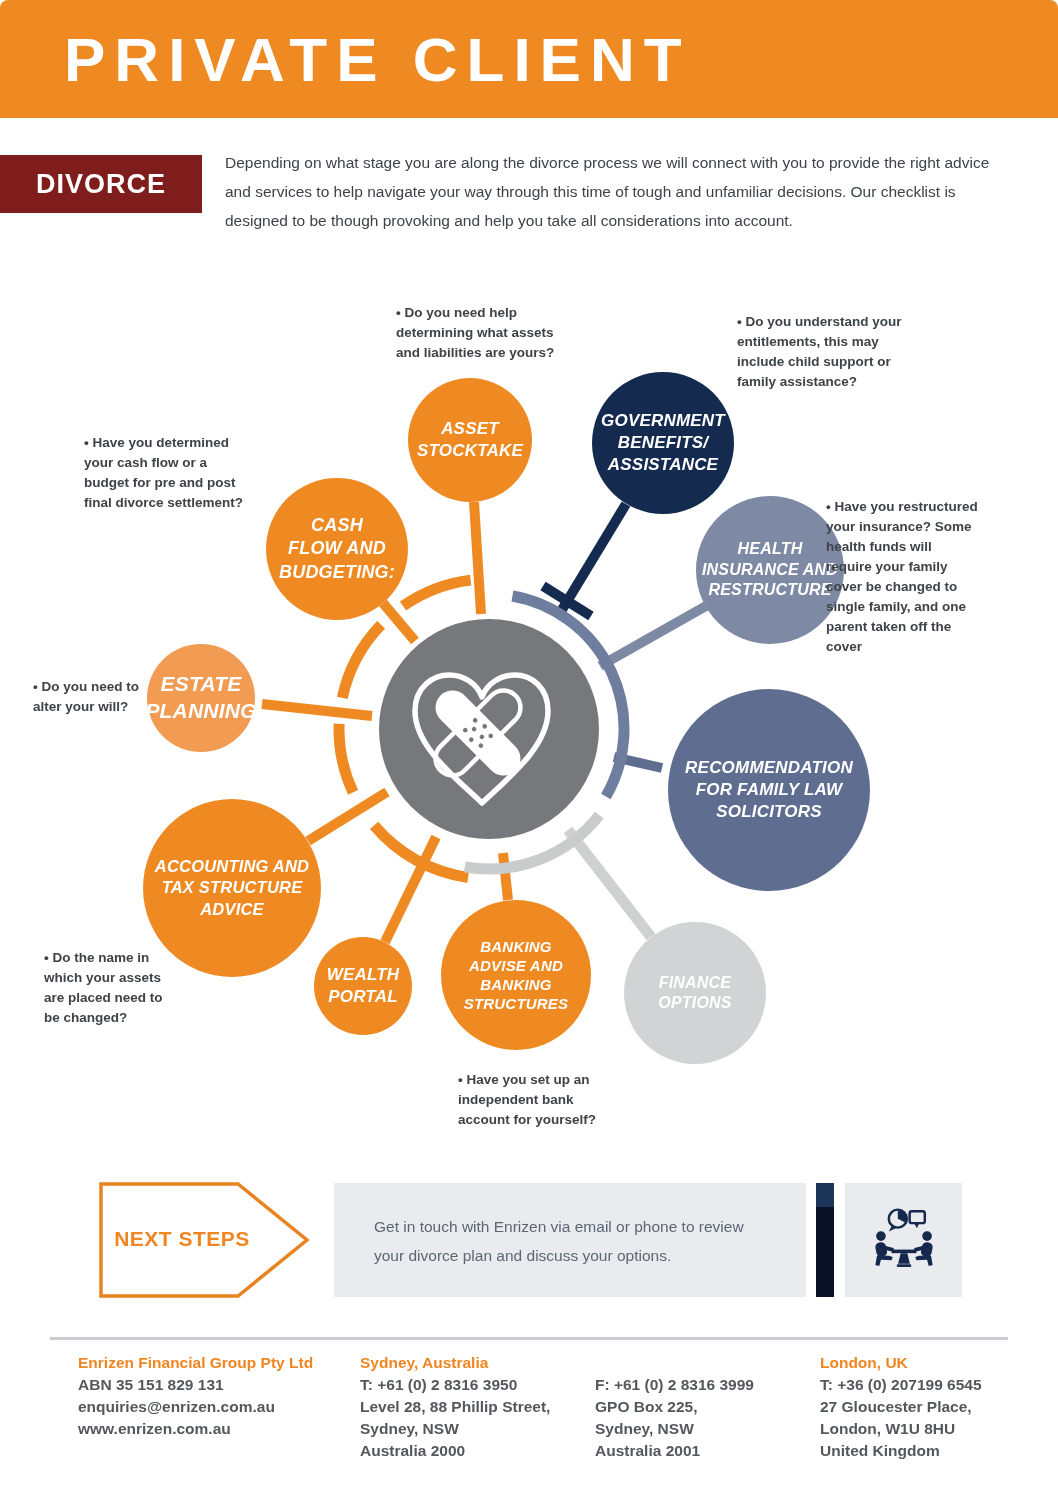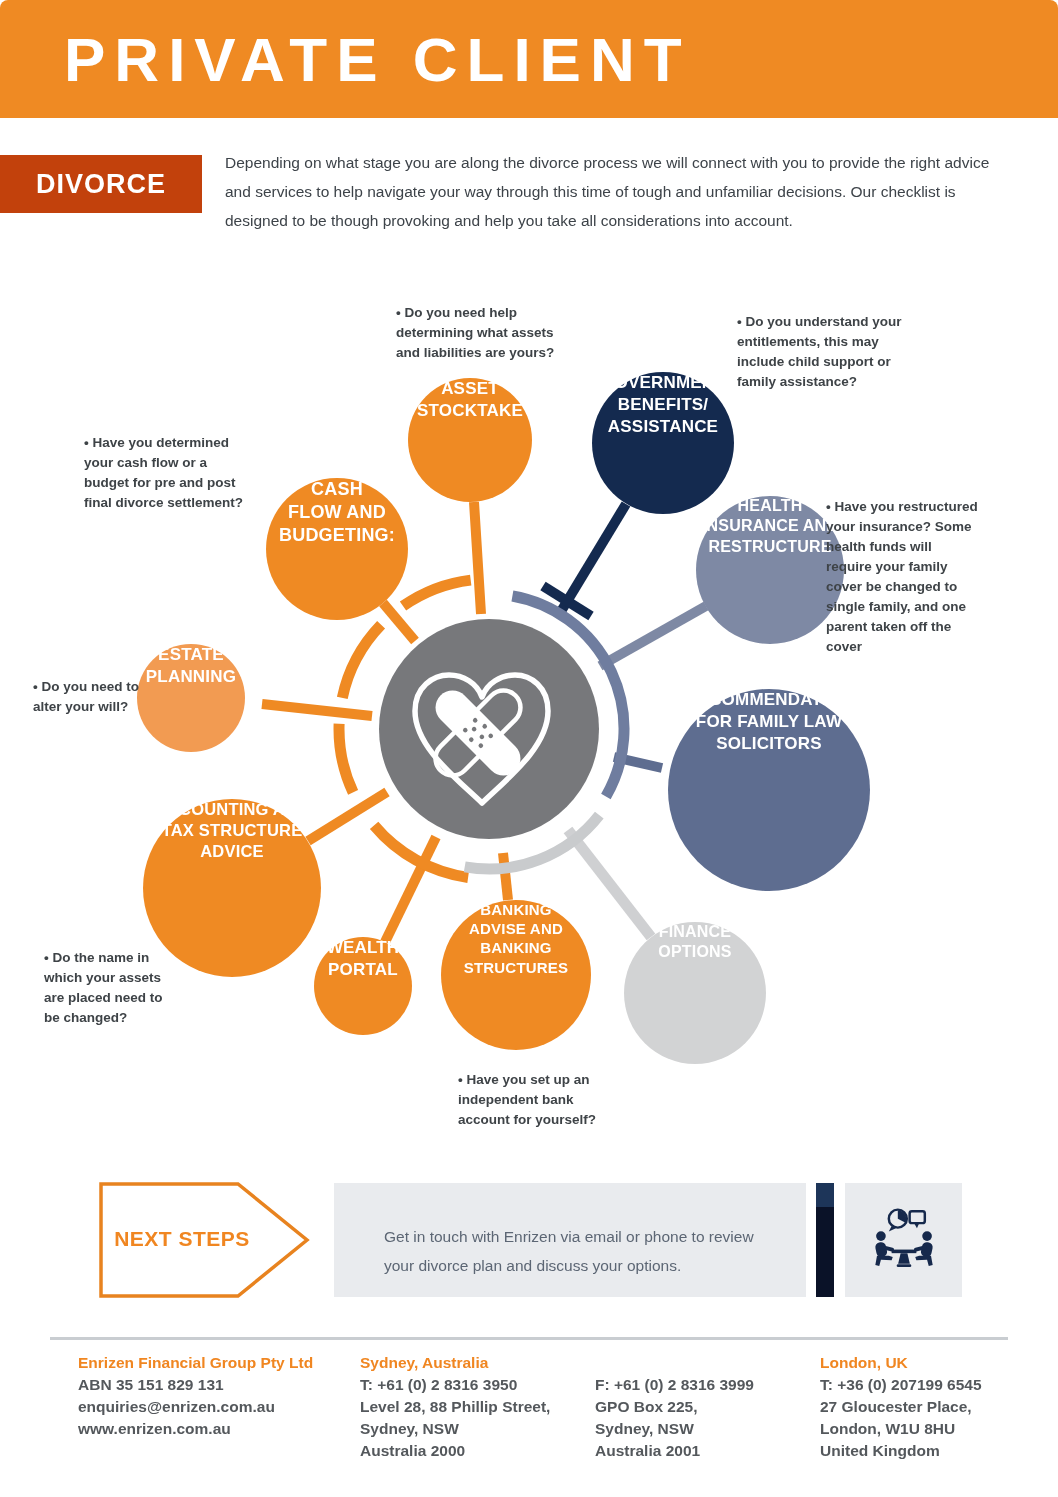--- a/index.html
+++ b/index.html
@@ -5,44 +5,44 @@
   html,body{margin:0;padding:0;background:#fff;}
   .page{position:relative;width:1058px;height:1497px;background:#ffffff;overflow:hidden;
         font-family:"Liberation Sans",sans-serif;border-radius:8px;}
 
   
   .top-bar{position:absolute;left:0;top:0;width:1058px;height:118px;background:#EF8A23;}
   .top-bar h1{margin:0;position:absolute;left:64px;top:24px;font-size:62px;font-weight:800;
               letter-spacing:9px;color:#ffffff;white-space:nowrap;}
 
   
-  .divorce-box{position:absolute;left:0;top:155px;width:202px;height:58px;background:#c2410c;
+  .divorce-box{position:absolute;left:0;top:155px;width:202px;height:58px;background:#7f1d1d;
                display:flex;align-items:center;justify-content:center;color:#fff;font-size:27px;
                font-weight:700;letter-spacing:1px;}
   .intro{position:absolute;left:225px;top:148px;width:778px;margin:0;font-size:15.5px;
          line-height:29px;color:#3D4349;font-weight:400;}
 
   
   .svg-overlay{position:absolute;left:0;top:0;pointer-events:none;z-index:1;}
-  .node{position:absolute;z-index:2;border-radius:50%;display:flex;
-        justify-content:center;text-align:center;color:#fff;font-weight:700;
+  .node{position:absolute;z-index:2;border-radius:50%;display:flex;align-items:center;
+        justify-content:center;text-align:center;color:#fff;font-weight:700;font-style:italic;
         line-height:1.28;letter-spacing:.2px;}
   .node span{white-space:pre-line;}
   .c-orange{background:#EF8A23;} .c-orange-light{background:#F29B52;}
   .c-navy{background:#142A4F;} .c-slate{background:#7E89A4;} .c-slate-dark{background:#5E6D90;}
   .c-gray{background:#D2D3D4;}
   .hub{position:absolute;left:379px;top:619px;width:220px;height:220px;border-radius:50%;
        background:#77787B;z-index:2;display:flex;align-items:center;justify-content:center;}
   .annot{position:absolute;z-index:2;font-size:13.5px;font-weight:700;line-height:20px;color:#3E4347;}
 
   
   .next-steps-label{position:absolute;left:96px;top:1227px;width:172px;text-align:center;z-index:2;
                     font-size:21px;font-weight:800;letter-spacing:.5px;color:#F08621;}
   .contact-box{position:absolute;left:334px;top:1183px;width:472px;height:114px;background:#E9EBEE;}
-  .contact-box p{margin:12px;position:absolute;left:38px;top:27px;width:402px;font-size:15.5px;
+  .contact-box p{margin:2px;position:absolute;left:38px;top:27px;width:402px;font-size:15.5px;
                  line-height:29px;color:#5C6674;}
   .accent-bar{position:absolute;left:816px;top:1183px;width:18px;height:114px;background:#0A1228;}
   .accent-bar .bar-top{width:18px;height:24px;background:#1D3559;}
   .icon-box{position:absolute;left:845px;top:1183px;width:117px;height:114px;background:#E9EBEE;
             display:flex;align-items:center;justify-content:center;}
 
   
   .footer-divider{position:absolute;left:50px;top:1337px;width:958px;height:3px;background:#C9CDD1;}
   .footer-col{position:absolute;font-size:15.5px;line-height:22px;color:#54585C;font-weight:700;}
   .footer-heading{color:#F08621;}
@@ -123,21 +123,21 @@
   <div class="node c-slate" style="left:696px;top:496px;width:148px;height:148px;font-size:16px">
     <span>HEALTH
 INSURANCE AND
 RESTRUCTURE</span>
     </div>
   <div class="node c-orange" style="left:266px;top:478px;width:142px;height:142px;font-size:18px">
     <span>CASH
 FLOW AND
 BUDGETING:</span>
     </div>
-  <div class="node c-orange-light" style="left:137px;top:644px;width:108px;height:108px;font-size:17px">
+  <div class="node c-orange-light" style="left:147px;top:644px;width:108px;height:108px;font-size:21px">
     <span>ESTATE
 PLANNING</span>
     </div>
   <div class="node c-slate-dark" style="left:668px;top:689px;width:202px;height:202px;font-size:17px">
     <span>RECOMMENDATION
 FOR FAMILY LAW
 SOLICITORS</span>
     </div>
   <div class="node c-orange" style="left:143px;top:799px;width:178px;height:178px;font-size:16.5px">
     <span>ACCOUNTING AND

